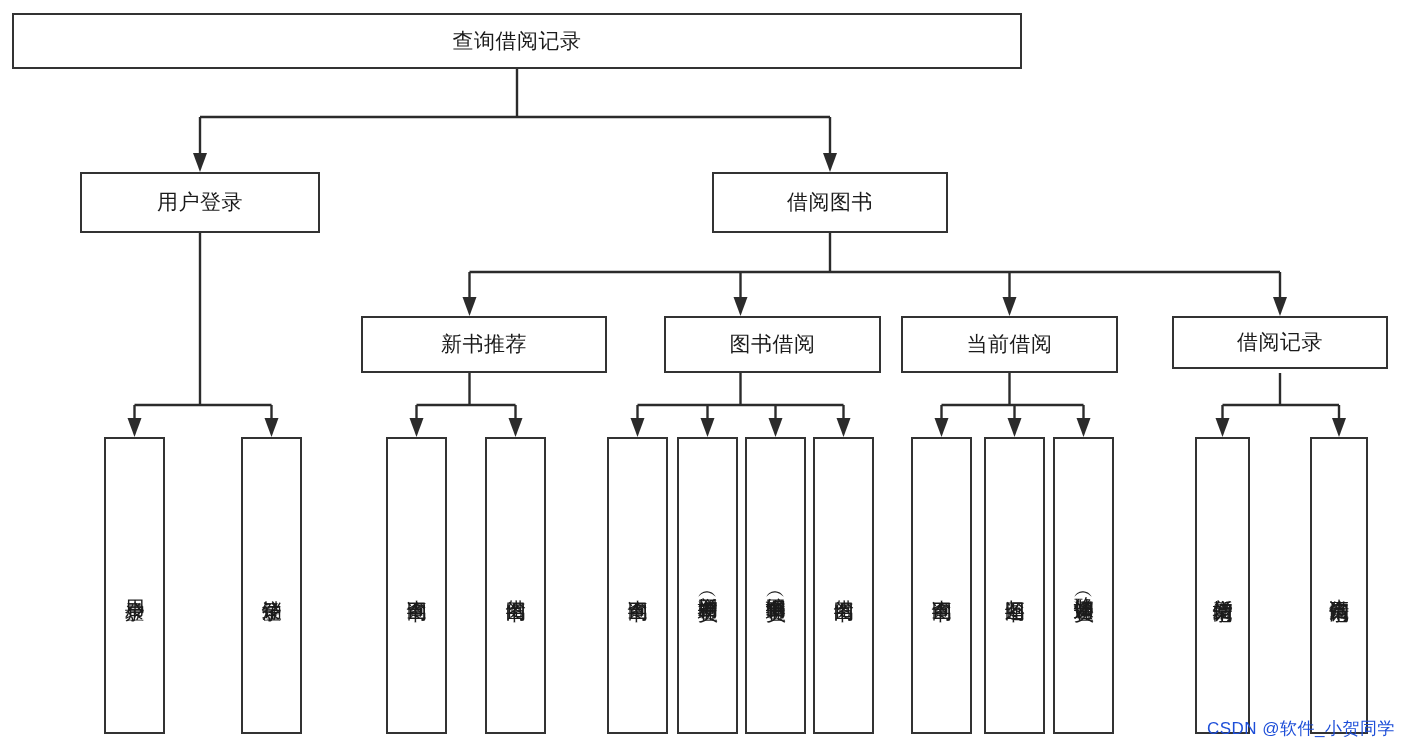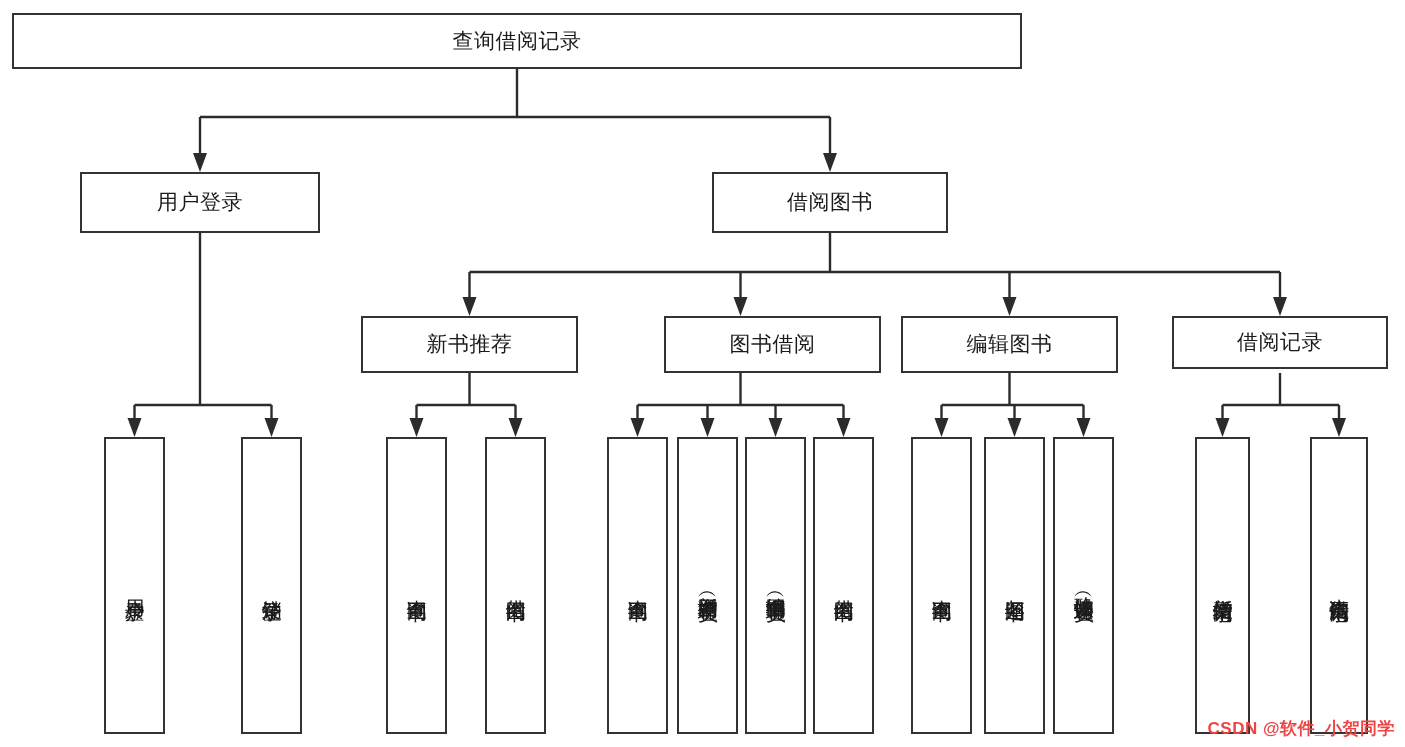--- a/index.html
+++ b/index.html
@@ -68,25 +68,24 @@
     fill: none;
   }
   svg.connectors polygon.arrow-head {
     fill: #2b2b2b;
     stroke: none;
   }
   #watermark {
     position: absolute;
     right: 10px;
     bottom: 7px;
-    color: #ef4444;
+    color: #1d4ed8;
     font-size: 17px;
     letter-spacing: 0.5px;
     white-space: nowrap;
-    font-weight: bold;
   }
 </style>
 </head>
 <body>
 
 <div id="diagram-root">
   <svg class="connectors" id="connector-layer" viewBox="0 0 1405 747">
       <line x1="517" y1="69" x2="517" y2="117"></line>
       <line x1="200" y1="117" x2="830" y2="117"></line>
       <line x1="200" y1="117" x2="200" y2="154"></line>
@@ -143,28 +142,28 @@
   <div id="node-layer">
       <div class="node-box horizontal" style="left: 12px; top: 13px; width: 1010px; height: 56px;">
         <span class="node-label">查询借阅记录</span>
       </div>
       <div class="node-box horizontal" style="left: 80px; top: 172px; width: 240px; height: 61px;">
         <span class="node-label">用户登录</span>
       </div>
       <div class="node-box horizontal" style="left: 712px; top: 172px; width: 236px; height: 61px;">
         <span class="node-label">借阅图书</span>
       </div>
-      <div class="node-box horizontal" style="left: 361px; top: 316px; width: 217px; height: 57px; justify-content: center;">
+      <div class="node-box horizontal" style="left: 361px; top: 316px; width: 246px; height: 57px; justify-content: center;">
         <span class="node-label">新书推荐</span>
       </div>
       <div class="node-box horizontal" style="left: 632px; top: 316px; width: 217px; height: 57px; margin-left: 32px;">
         <span class="node-label">图书借阅</span>
       </div>
       <div class="node-box horizontal" style="left: 901px; top: 316px; width: 217px; height: 57px;">
-        <span class="node-label">编辑图书</span>
+        <span class="node-label">当前借阅</span>
       </div>
       <div class="node-box horizontal" style="left: 1172px; top: 316px; width: 216px; height: 53px;">
         <span class="node-label">借阅记录</span>
       </div>
       <div class="node-box vertical" style="left: 104px; top: 437px; width: 61px; height: 297px;">
         <span class="node-label">用户登录</span>
       </div>
       <div class="node-box vertical" style="left: 241px; top: 437px; width: 61px; height: 297px;">
         <span class="node-label">注销登录</span>
       </div>

